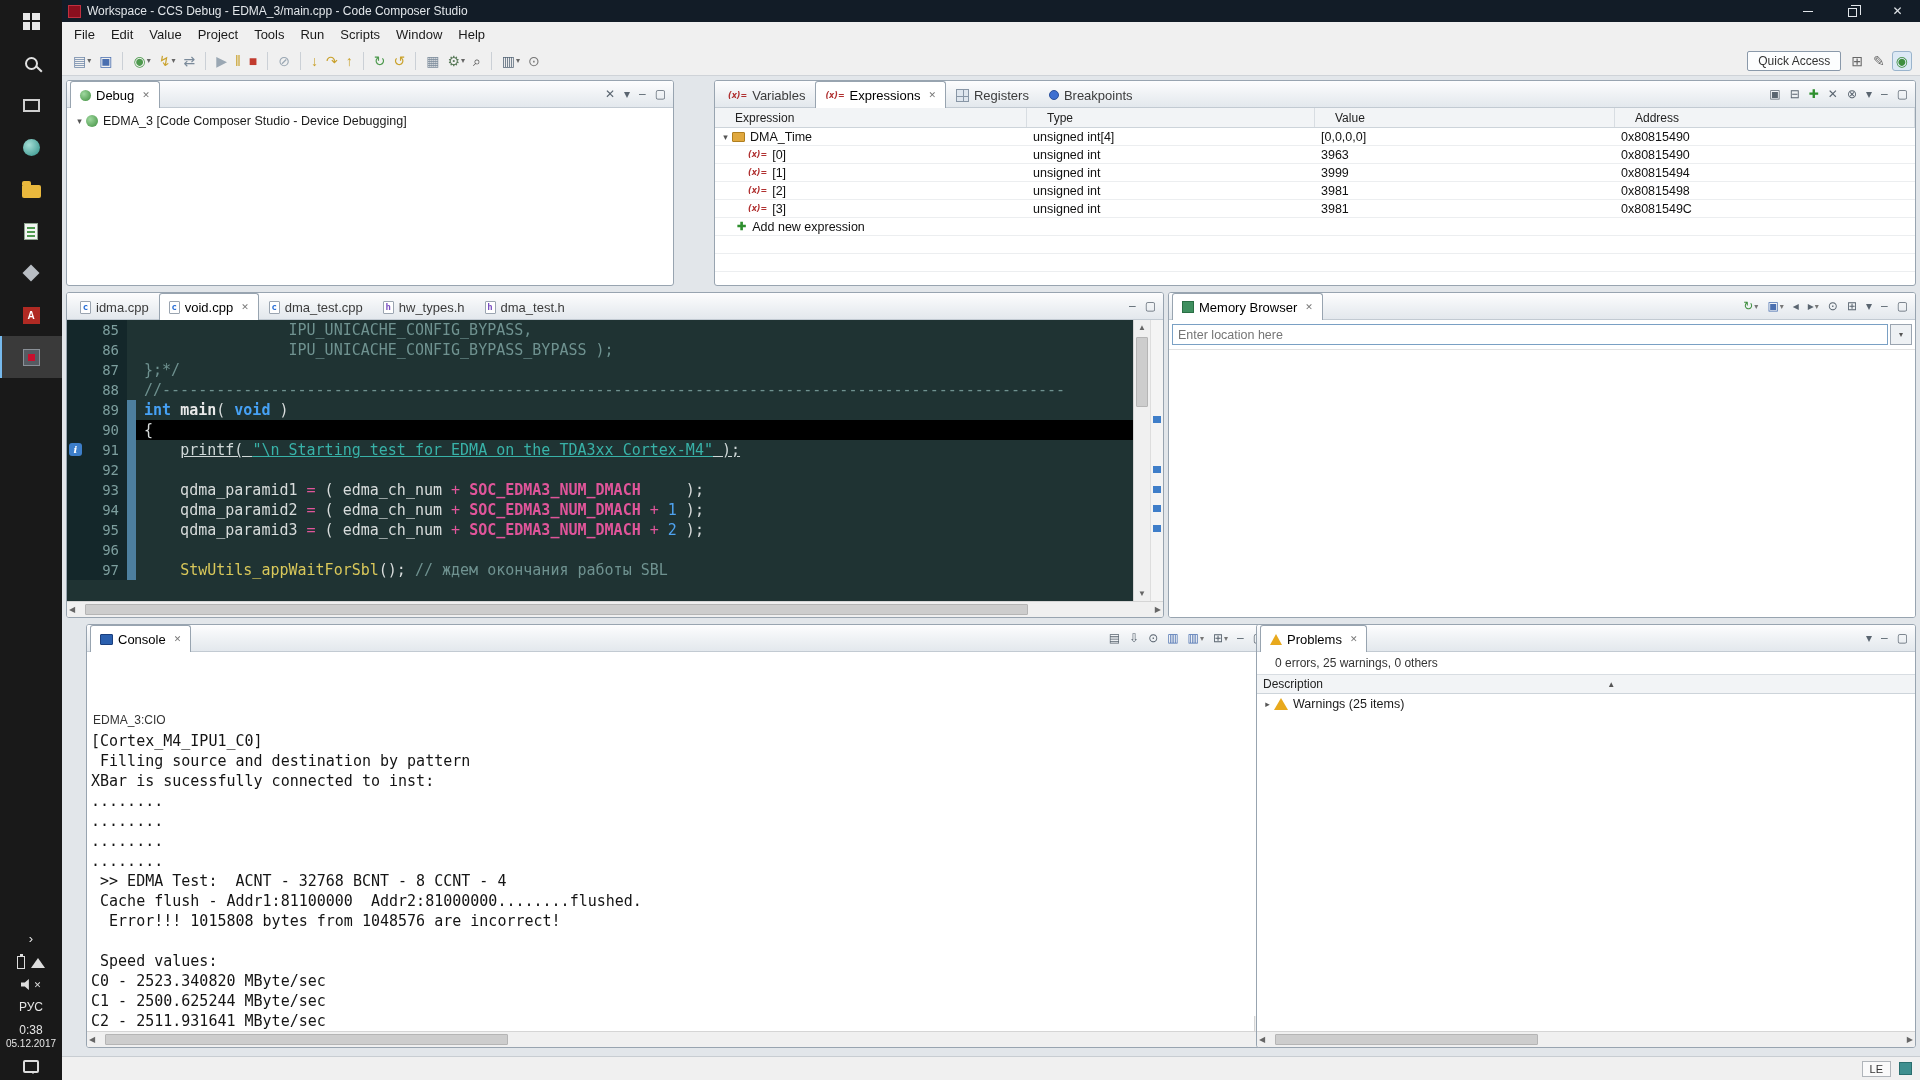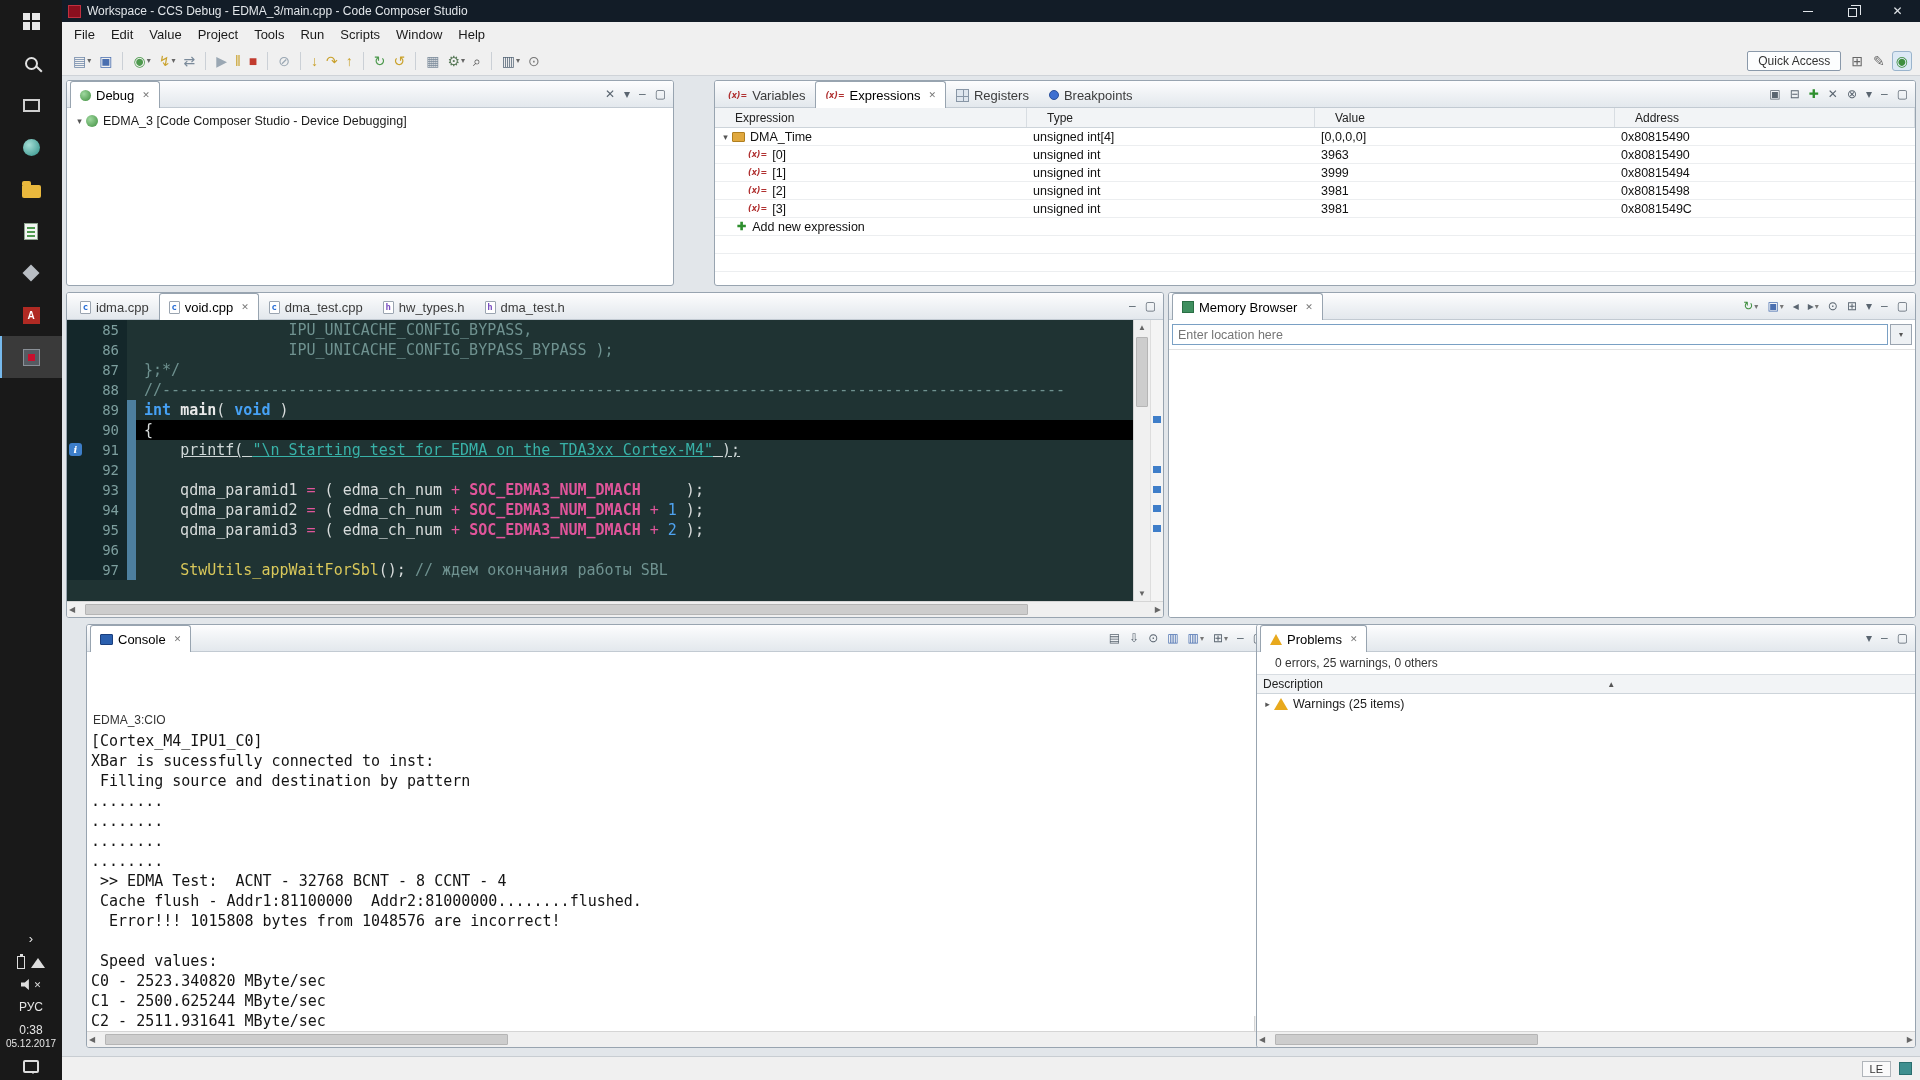--- a/index.html
+++ b/index.html
@@ -766,22 +766,22 @@
               <span class="hbtn">
                 <span class="hglyph">▢</span>
               </span>
             </div>
         </div>
         <div class="console-body">
           <div class="console-main">
             <div id="console-subtitle">EDMA_3:CIO</div>
             <div id="console-lines">
                 <div class="conline">[Cortex_M4_IPU1_C0]</div>
+                <div class="conline"> Filling source and destination by pattern</div>
                 <div class="conline">XBar is sucessfully connected to inst:</div>
-                <div class="conline"> Filling source and destination by pattern</div>
                 <div class="conline">........</div>
                 <div class="conline">........</div>
                 <div class="conline">........</div>
                 <div class="conline">........</div>
                 <div class="conline"> &gt;&gt; EDMA Test:  ACNT - 32768 BCNT - 8 CCNT - 4</div>
                 <div class="conline"> Cache flush - Addr1:81100000  Addr2:81000000........flushed.</div>
                 <div class="conline">  Error!!! 1015808 bytes from 1048576 are incorrect!</div>
                 <div class="conline"></div>
                 <div class="conline"> Speed values:</div>
                 <div class="conline">C0 - 2523.340820 MByte/sec</div>

